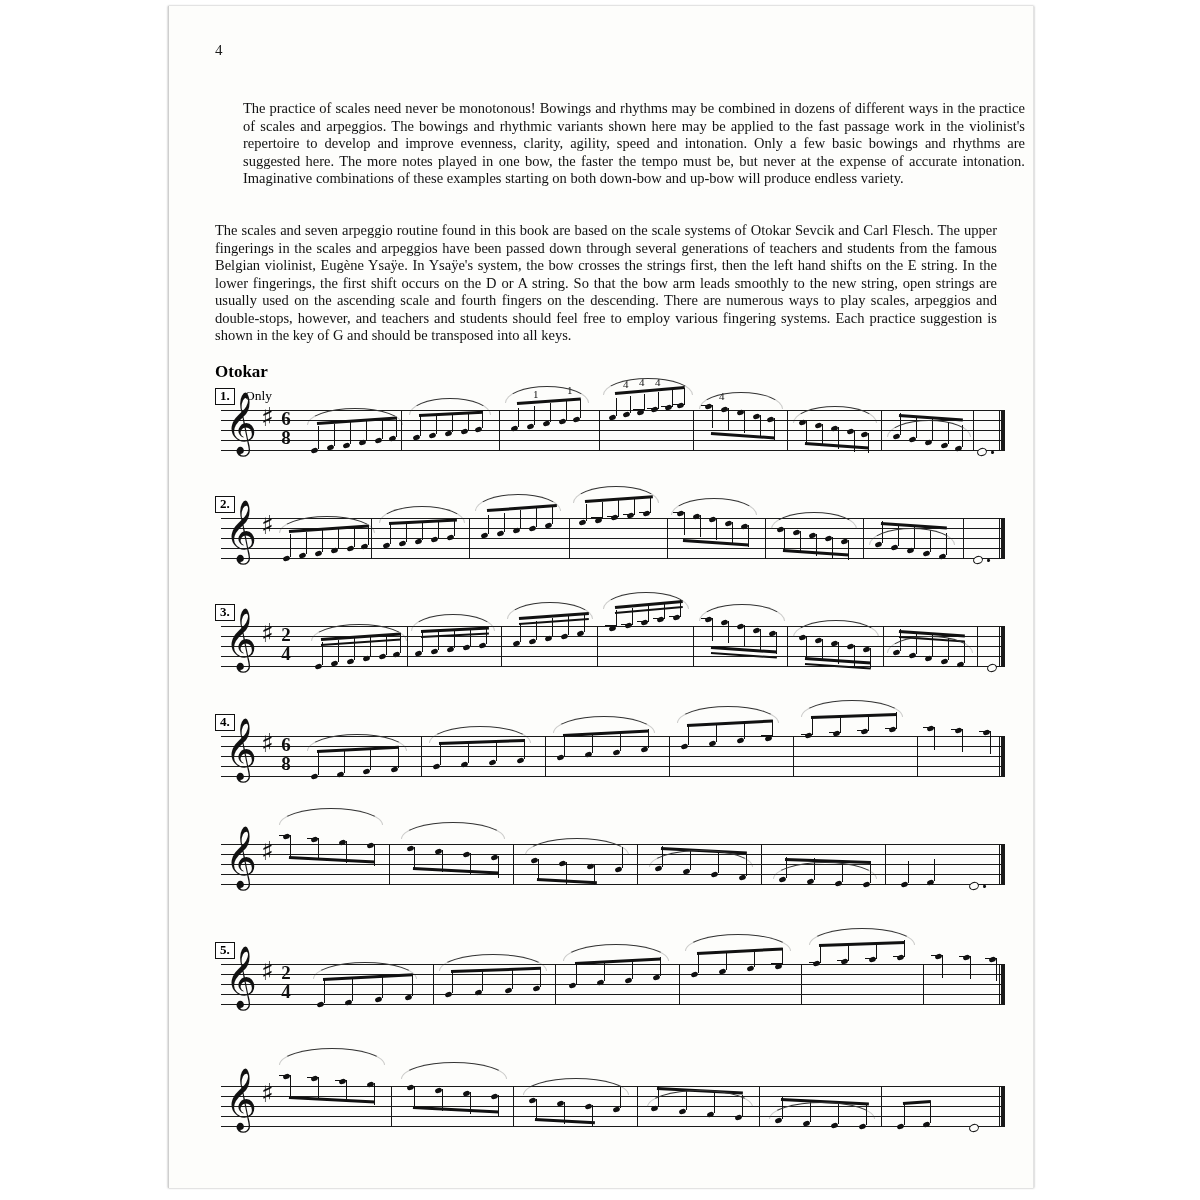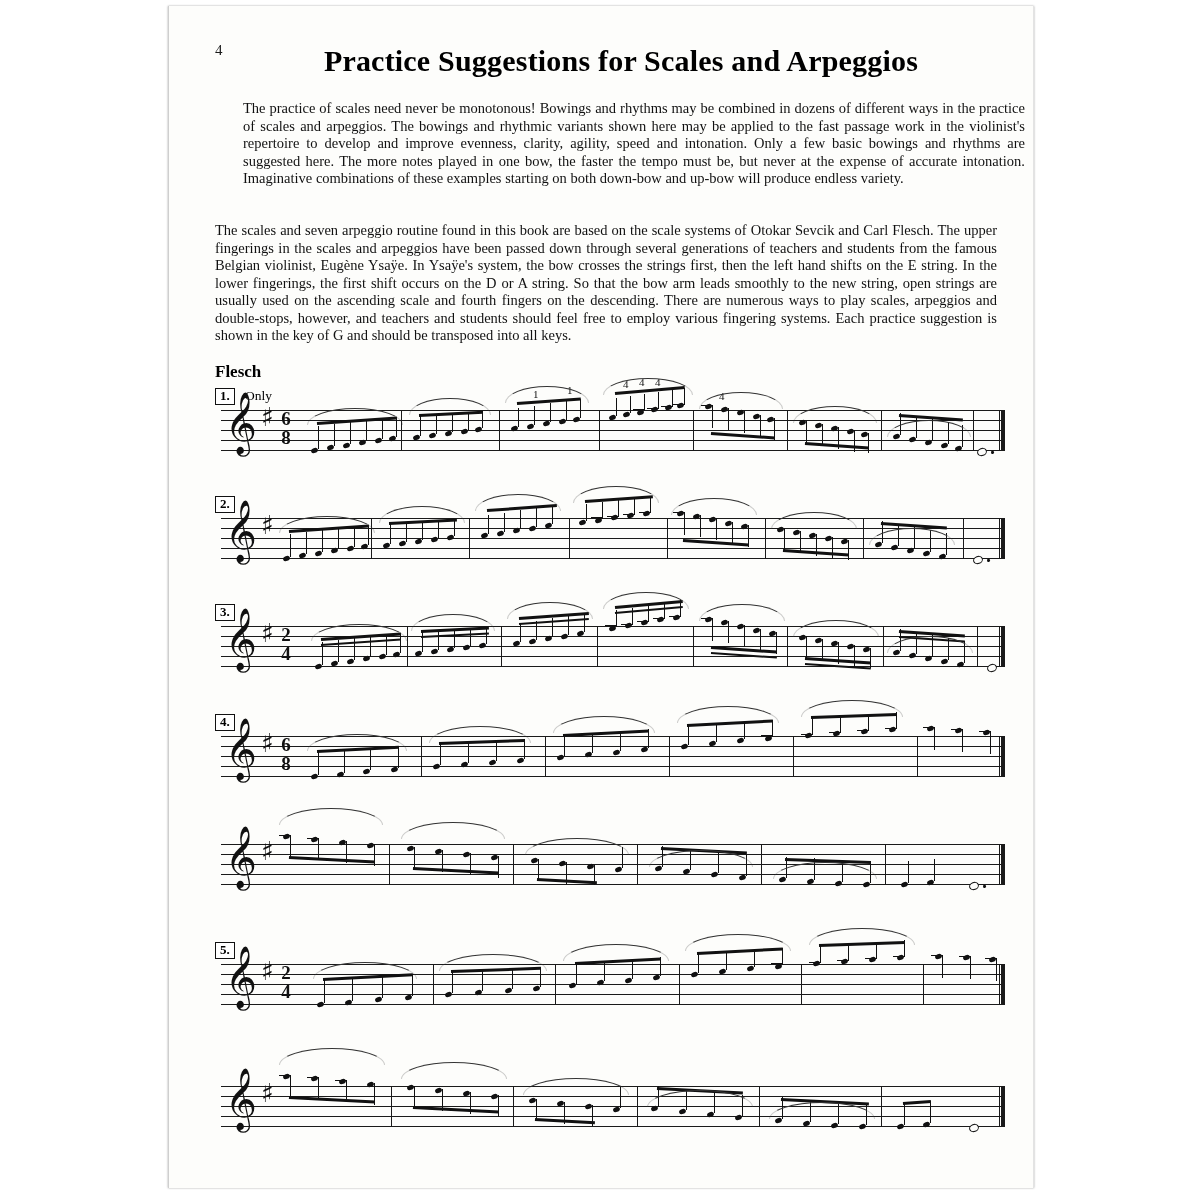--- a/index.html
+++ b/index.html
@@ -232,26 +232,25 @@
 </head>
 <body>
 
 <div class="page-backdrop"></div>
 
 <div class="page-sheet">
   <div class="page-inner">
 
     <div class="page-number">4</div>
 
-    <div class="doc-title">Practice Suggestions for Scales and Arpeggios</div>
 
     <div class="para" id="para1">The practice of scales need never be monotonous!  Bowings and rhythms may be combined in dozens of different ways in the practice of scales and arpeggios.  The bowings and rhythmic variants shown here may be applied to the fast passage work in the violinist's repertoire to develop and improve evenness, clarity, agility, speed and intonation.  Only a few basic bowings and rhythms are suggested here.  The more notes played in one bow, the faster the tempo must be, but never at the expense of accurate intonation.  Imaginative combinations of these examples starting on both down-bow and up-bow will produce endless variety.</div>
     <div class="para" id="para2">The scales and seven arpeggio routine found in this book are based on the scale systems of Otokar Sevcik and Carl Flesch.  The upper fingerings in the scales and arpeggios have been passed down through several generations of teachers and students from the famous Belgian violinist, Eugène Ysaÿe.  In Ysaÿe's system, the bow crosses the strings first, then the left hand shifts on the E string.  In the lower fingerings, the first shift occurs on the D or A string.  So that the bow arm leads smoothly to the new string, open strings are usually used on the ascending scale and fourth fingers on the descending.  There are numerous ways to play scales, arpeggios and double-stops, however, and teachers and students should feel free to employ various fingering systems.  Each practice suggestion is shown in the key of G and should be transposed into all keys.</div>
 
-    <div class="section-head">Flesch</div>
+    <div class="section-head">Otokar</div>
 
     <div class="system" style="top:366px;">
       <div class="ex-number">1.</div>
       <div class="ex-caption">Only</div>
       <div class="staff">
         <div class="line l0"></div>
           <div class="line l1"></div>
           <div class="line l2"></div>
           <div class="line l3"></div>
           <div class="line l4"></div>

